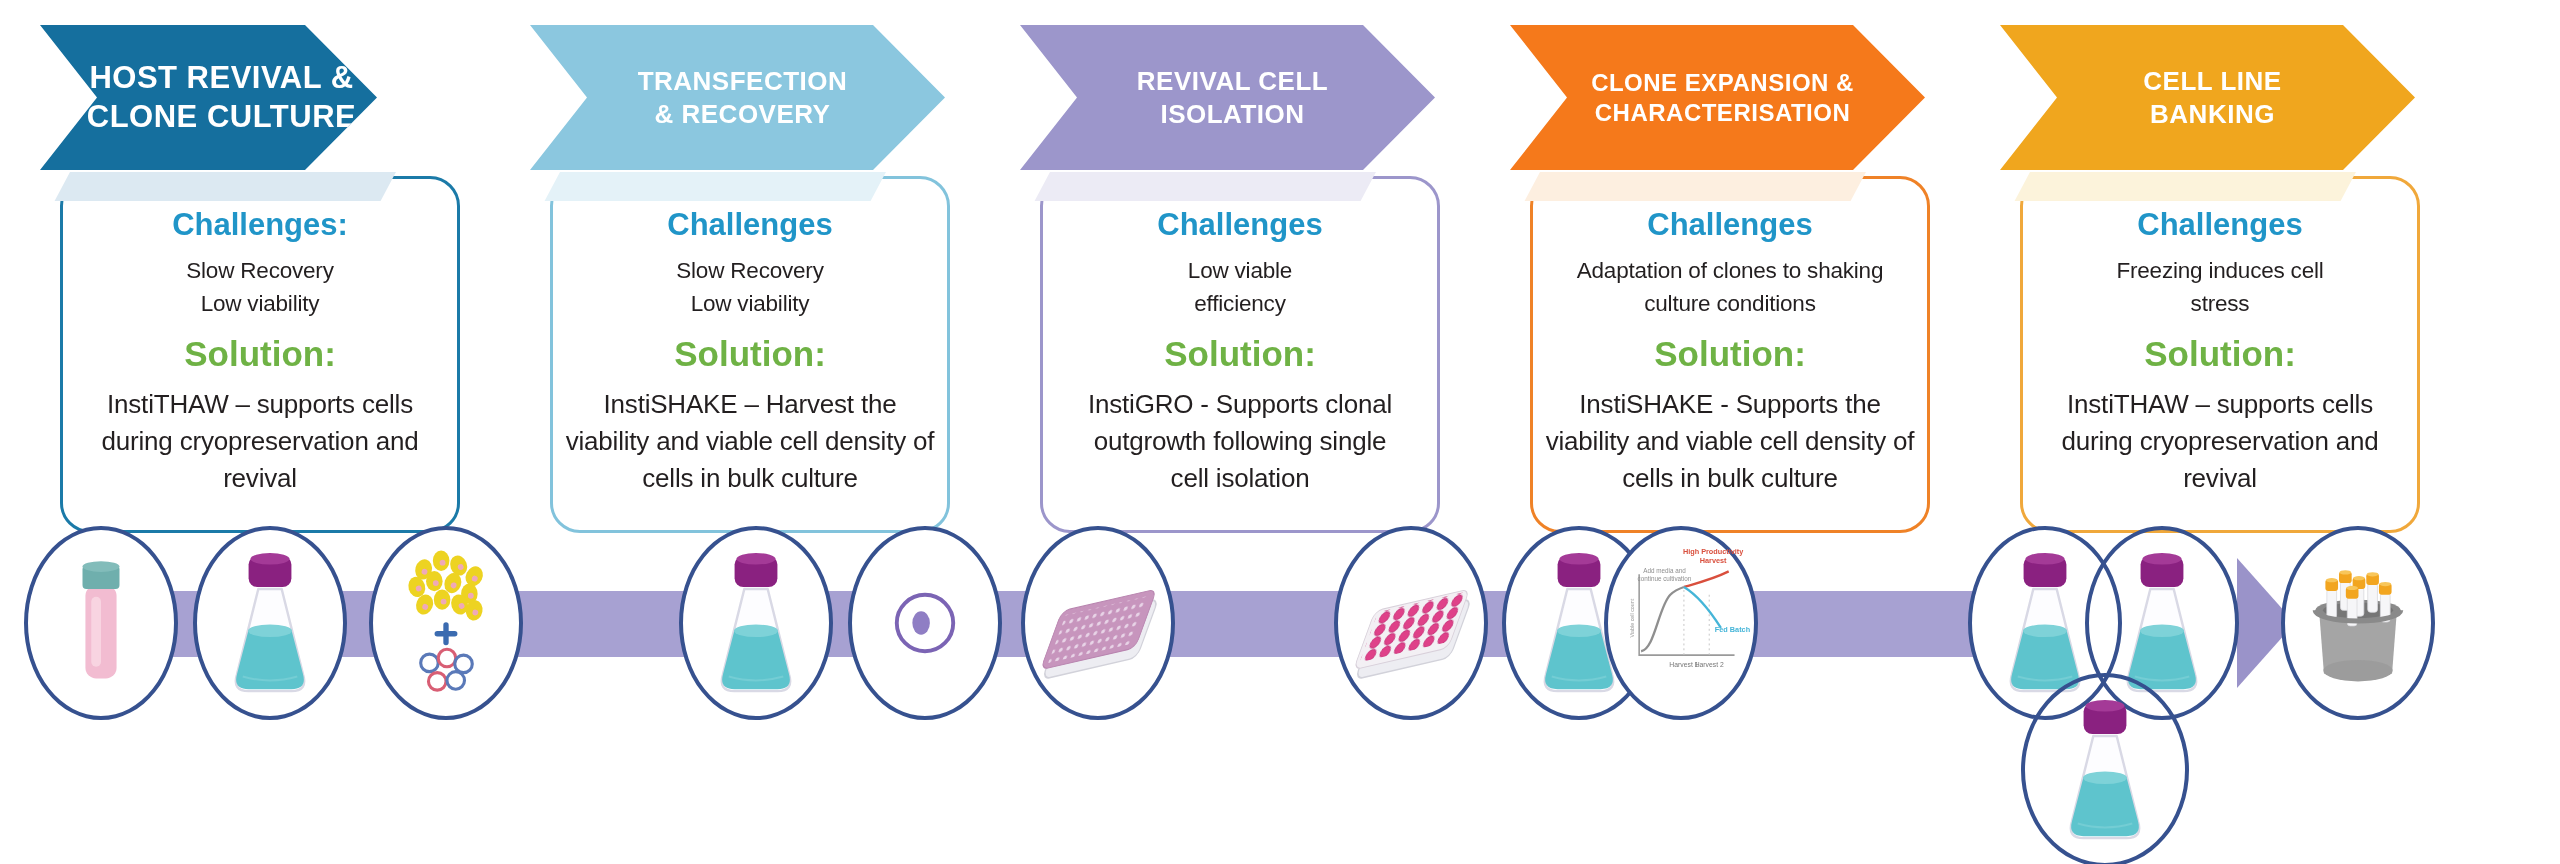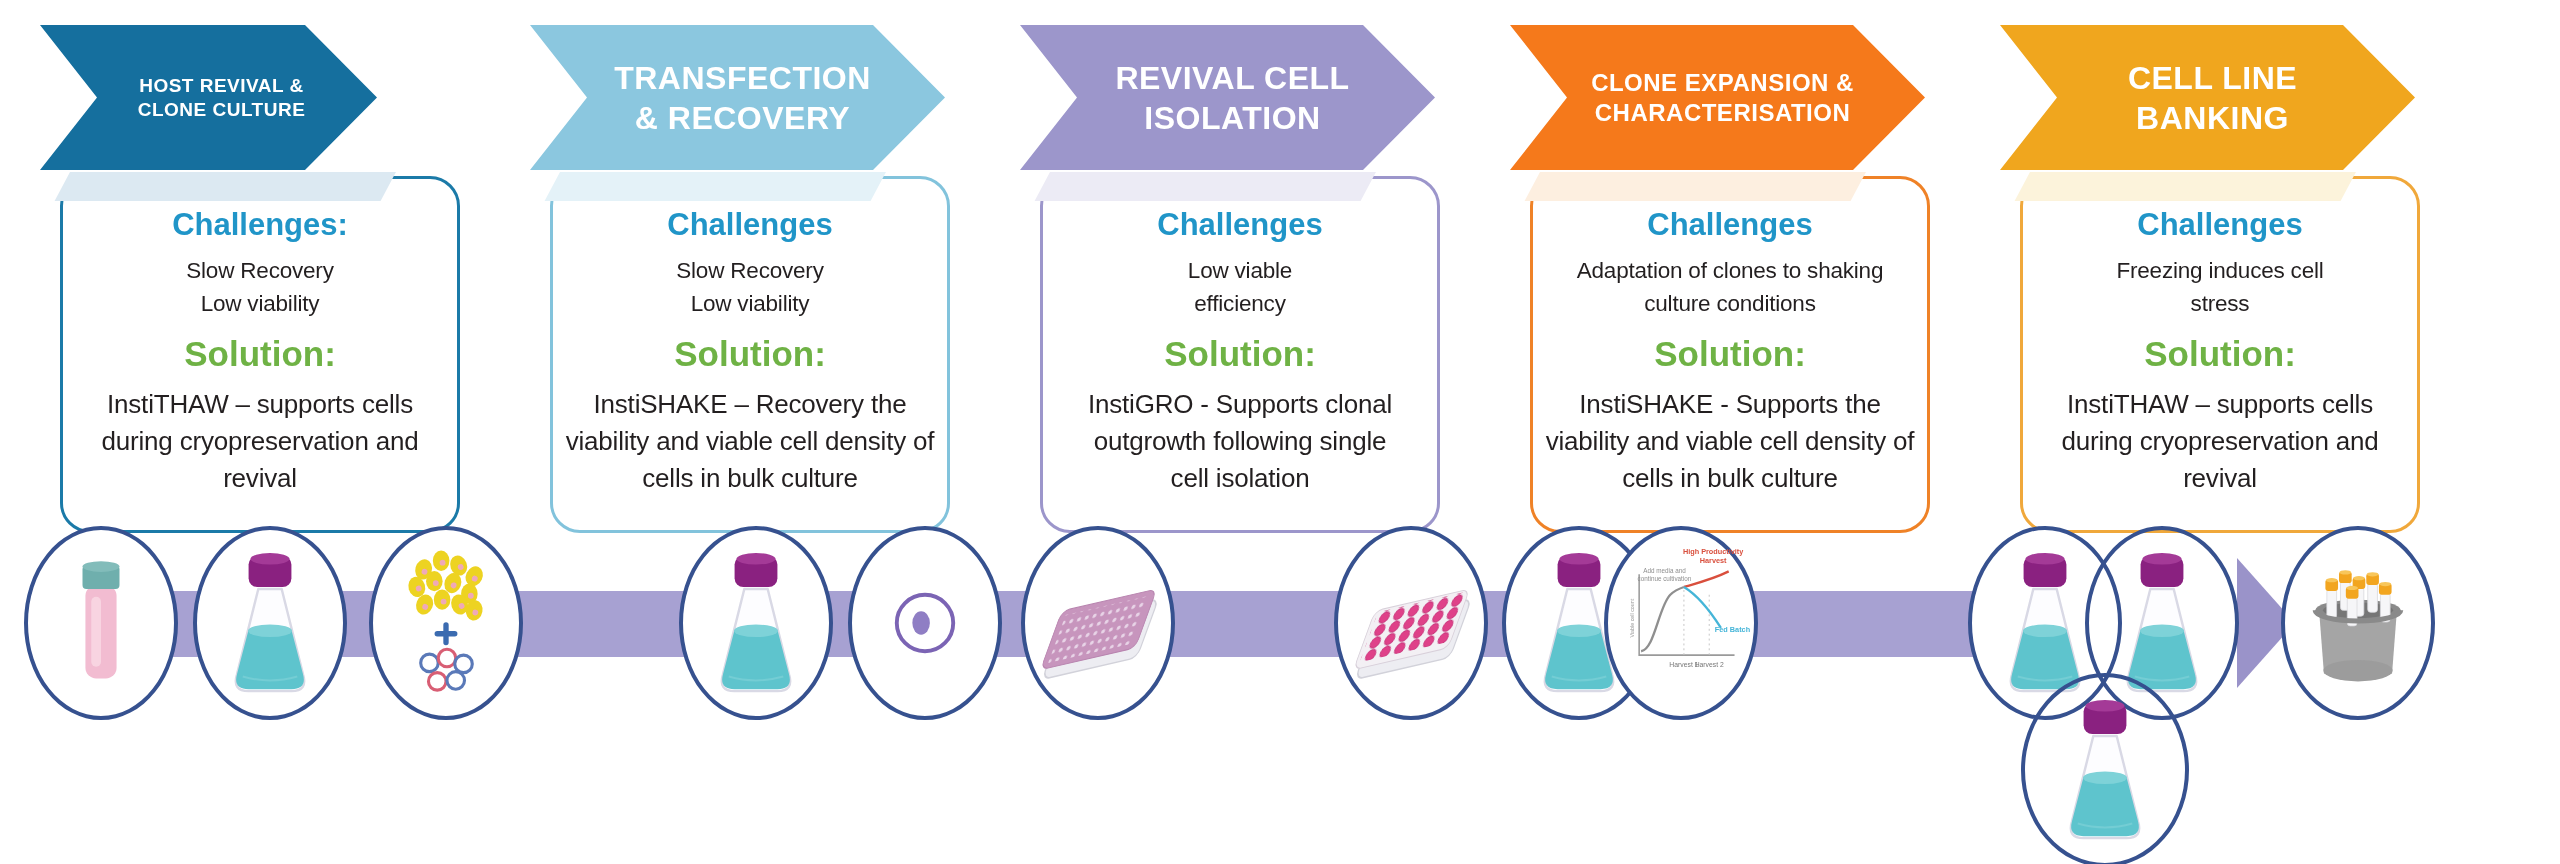--- a/index.html
+++ b/index.html
@@ -5,23 +5,23 @@
   html,body{margin:0;padding:0;background:#fff;}
   .canvas{position:relative;width:2560px;height:864px;background:#fff;overflow:hidden;
           font-family:"Liberation Sans",sans-serif;color:var(--body-color,#231F20);}
   .stage{position:absolute;top:0;height:545px;width:445px;}
   .stage-0{left:40px;}  .stage-1{left:530px;}  .stage-2{left:1020px;}
   .stage-3{left:1510px;} .stage-4{left:2000px;}
   .arrow{position:absolute;top:25px;left:0;height:145px;width:415px;background:var(--arrow,#888);
          clip-path:polygon(0 0,calc(100% - 72px) 0,100% 50%,calc(100% - 72px) 100%,0 100%,57px 50%);
          display:flex;align-items:center;justify-content:center;z-index:1;}
   .stage-0 .arrow{width:337px;}
-  .arrow-title{color:#fff;font-weight:700;font-size:32px;line-height:1.25;text-align:center;
+  .arrow-title{color:#fff;font-weight:700;font-size:26px;line-height:1.25;text-align:center;
                letter-spacing:.5px;padding-left:10px;}
-  .stage-0 .arrow-title{padding-left:26px;font-size:19px;}
+  .stage-0 .arrow-title{padding-left:26px;font-size:31px;}
   .stage-3 .arrow-title{font-size:24px;}
   .tint{position:absolute;top:172px;left:30px;width:326px;height:29px;background:var(--tint,#eee);
         transform:skewX(-28deg);transform-origin:0 0;z-index:3;}
   .card{position:absolute;left:20px;top:176px;width:400px;height:357px;box-sizing:border-box;
         background:#fff;border:3px solid var(--border,#888);border-radius:30px;z-index:2;
         text-align:center;}
   .challenges-heading{margin-top:28px;font-size:31px;font-weight:700;color:var(--challenge-color,#2095C8);}
   .challenge{font-size:22.5px;line-height:1.45;margin:0 auto;letter-spacing:-0.2px;}
   .challenge-block{margin-top:12px;}
   .stage-2 .challenge{max-width:180px;}
@@ -101,21 +101,21 @@
       </div>
     </div>
     <div class="tint"></div>
     <div class="card">
       <div class="challenges-heading">Challenges</div>
       <div class="challenge-block">
         <div class="challenge">Slow Recovery</div>
         <div class="challenge">Low viability</div>
       </div>
       <div class="solution-heading">Solution:</div>
-      <div class="solution">InstiSHAKE – Recovery the viability and viable cell density of cells in bulk culture</div>
+      <div class="solution">InstiSHAKE – Harvest the viability and viable cell density of cells in bulk culture</div>
     </div>
   </section>
 
   <section class="stage stage-2" style="--arrow: #9C96CB; --border: #9C96CB; --tint: #ECEBF5;">
     <div class="arrow">
       <div class="arrow-title">
         <span>REVIVAL CELL</span><br>
         <span>ISOLATION</span>
       </div>
     </div>

